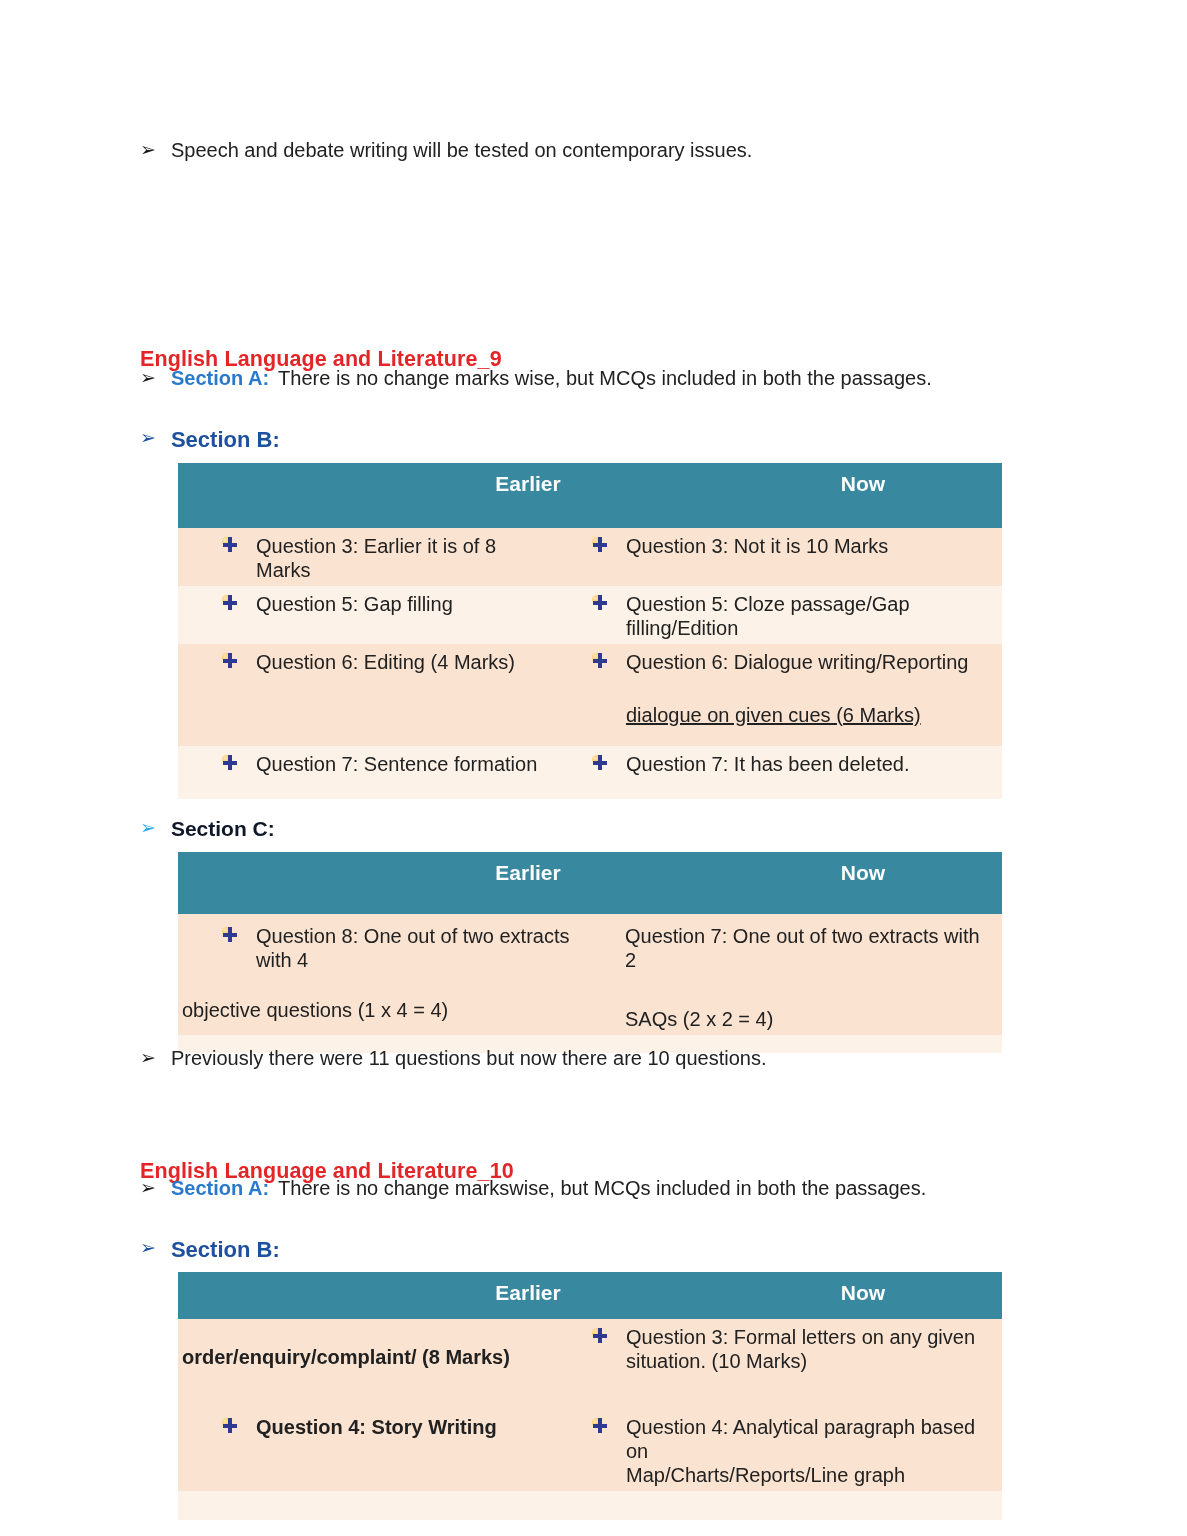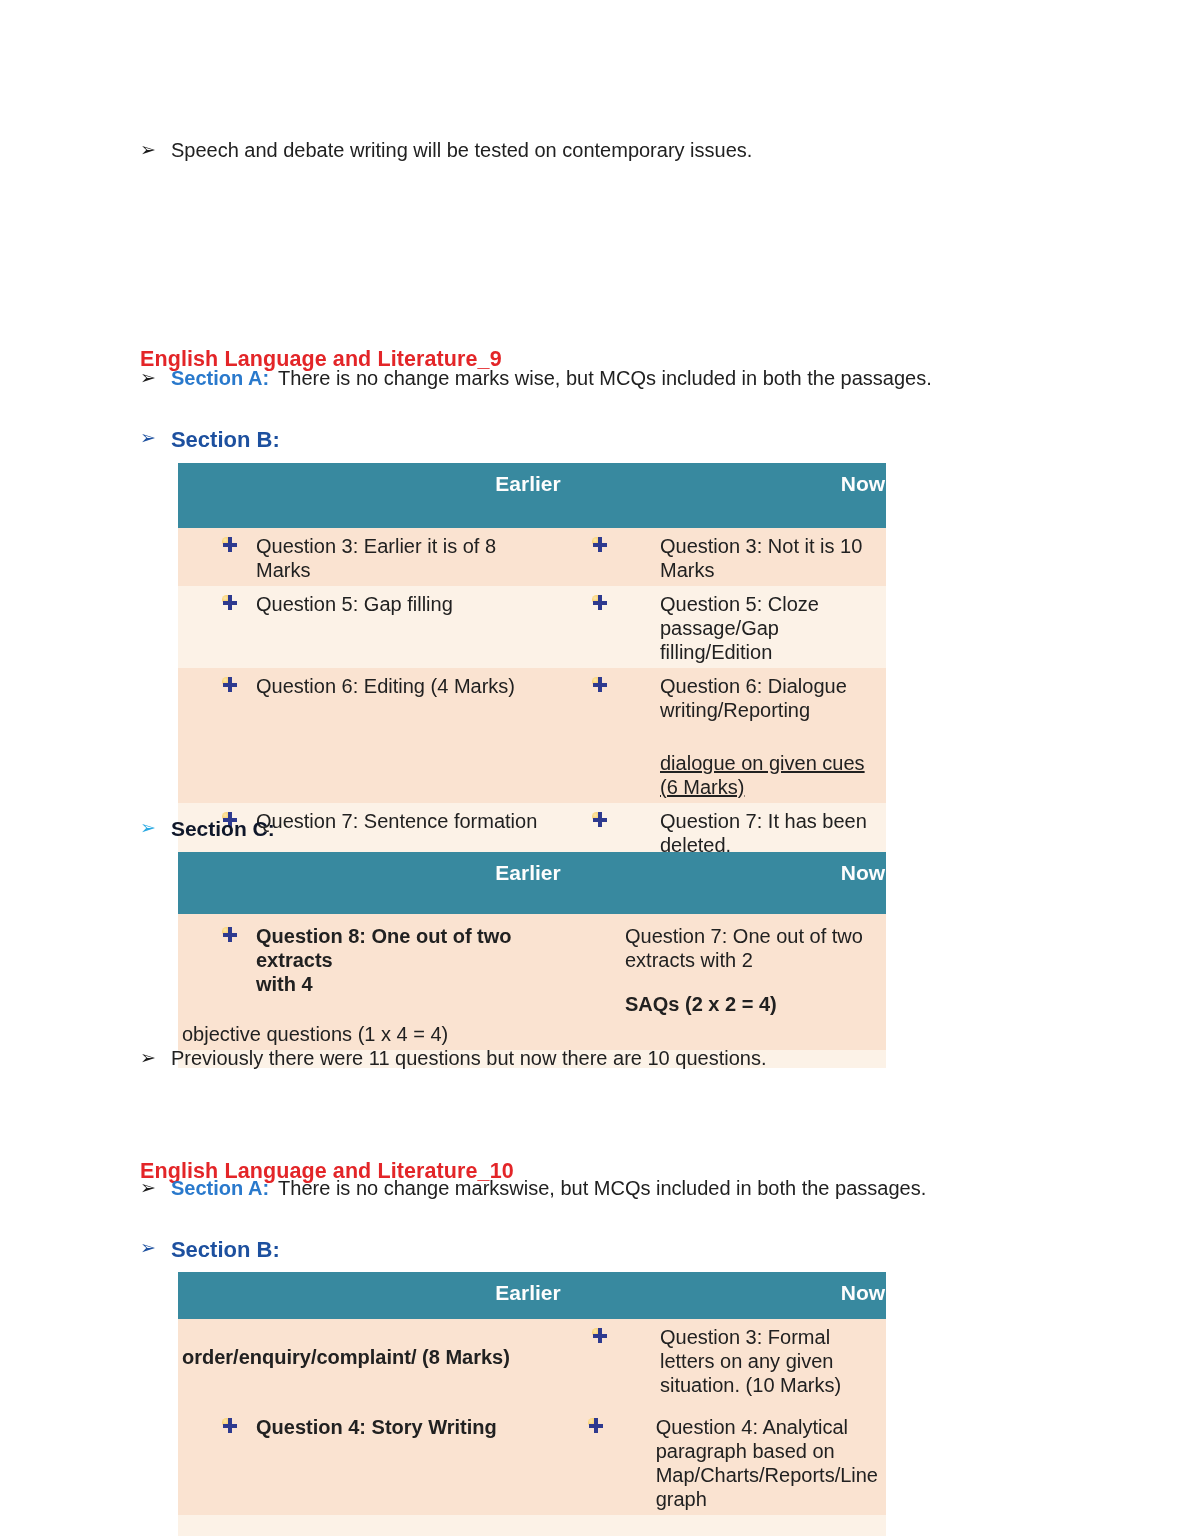--- a/index.html
+++ b/index.html
@@ -40,21 +40,21 @@
     font-size:21.5px;
     font-weight:700;
     color:#e32528;
     letter-spacing:0.1px;
     margin-top:37px;
   }
   
   .doc-table{
     position:absolute;
     left:178px;
-    width:708px;
+    width:824px;
   }
   .thead{
     position:relative;
     background:#38899f;
     color:#fdfdfd;
     font-weight:700;
     font-size:21px;
   }
   .t1 .thead{height:65px;}
   .t2 .thead{height:62px;}
@@ -66,25 +66,25 @@
     font-size:20px;
     box-sizing:border-box;
   }
   .peach{background:#fae3d1;}
   .cream{background:#fcf2e7;}
   .strip{width:100%;}
   .cl{width:410px;box-sizing:border-box;padding:6px 10px 4px 4px;}
   .cr{flex:1;box-sizing:border-box;padding:6px 8px 4px 4px;}
   .t3 .cl{font-weight:700;}
   .bline{display:flex;align-items:flex-start;padding-left:40px;}
-  .cr .bline{padding-left:0;gap:34px;}
+  .cr .bline{padding-left:0;}
   .bt{line-height:1.2;}
   .bt > div{min-height:24px;}
   .spaced-lg > div + div{margin-top:29px;text-decoration:underline;}
-  .spaced-md > div + div{margin-top:20px;font-weight:bold;}
+  .spaced-md > div + div{margin-top:35px;}
   .spaced-sm > div + div{}
   .noicon{padding-left:33px;line-height:1.2;}
   .hang{line-height:1.2;}
   .hang-far{margin-top:26px;}
   .hang-near{margin-top:20px;}
   
   .pbullet{
     flex:0 0 16px;
     width:16px;height:16px;
     margin:3px 18px 0 0;
@@ -218,21 +218,21 @@
     <span class="sec-label lbl-c">Section C:</span>
   </div>
 
   <div class="doc-table t2" style="top:852px;">
     <div class="thead">
       <span class="th-earlier">Earlier</span>
       <span class="th-now">Now</span>
     </div>
     <div class="trow peach" style="min-height:109px;">
       <div class="cl">
-        <div class="bline" style="padding-top:4px;font-weight:bold;">
+        <div class="bline" style="padding-top:4px;">
           <span class="pbullet"></span>
           <div class="bt">
             <div>Question 8: One out of two extracts</div>
             <div>with 4</div>
           </div>
         </div>
         <div class="hang hang-far">objective questions (1 x 4 = 4)</div>
       </div>
       <div class="cr">
         <div class="noicon spaced-md" style="padding-top:4px;">

